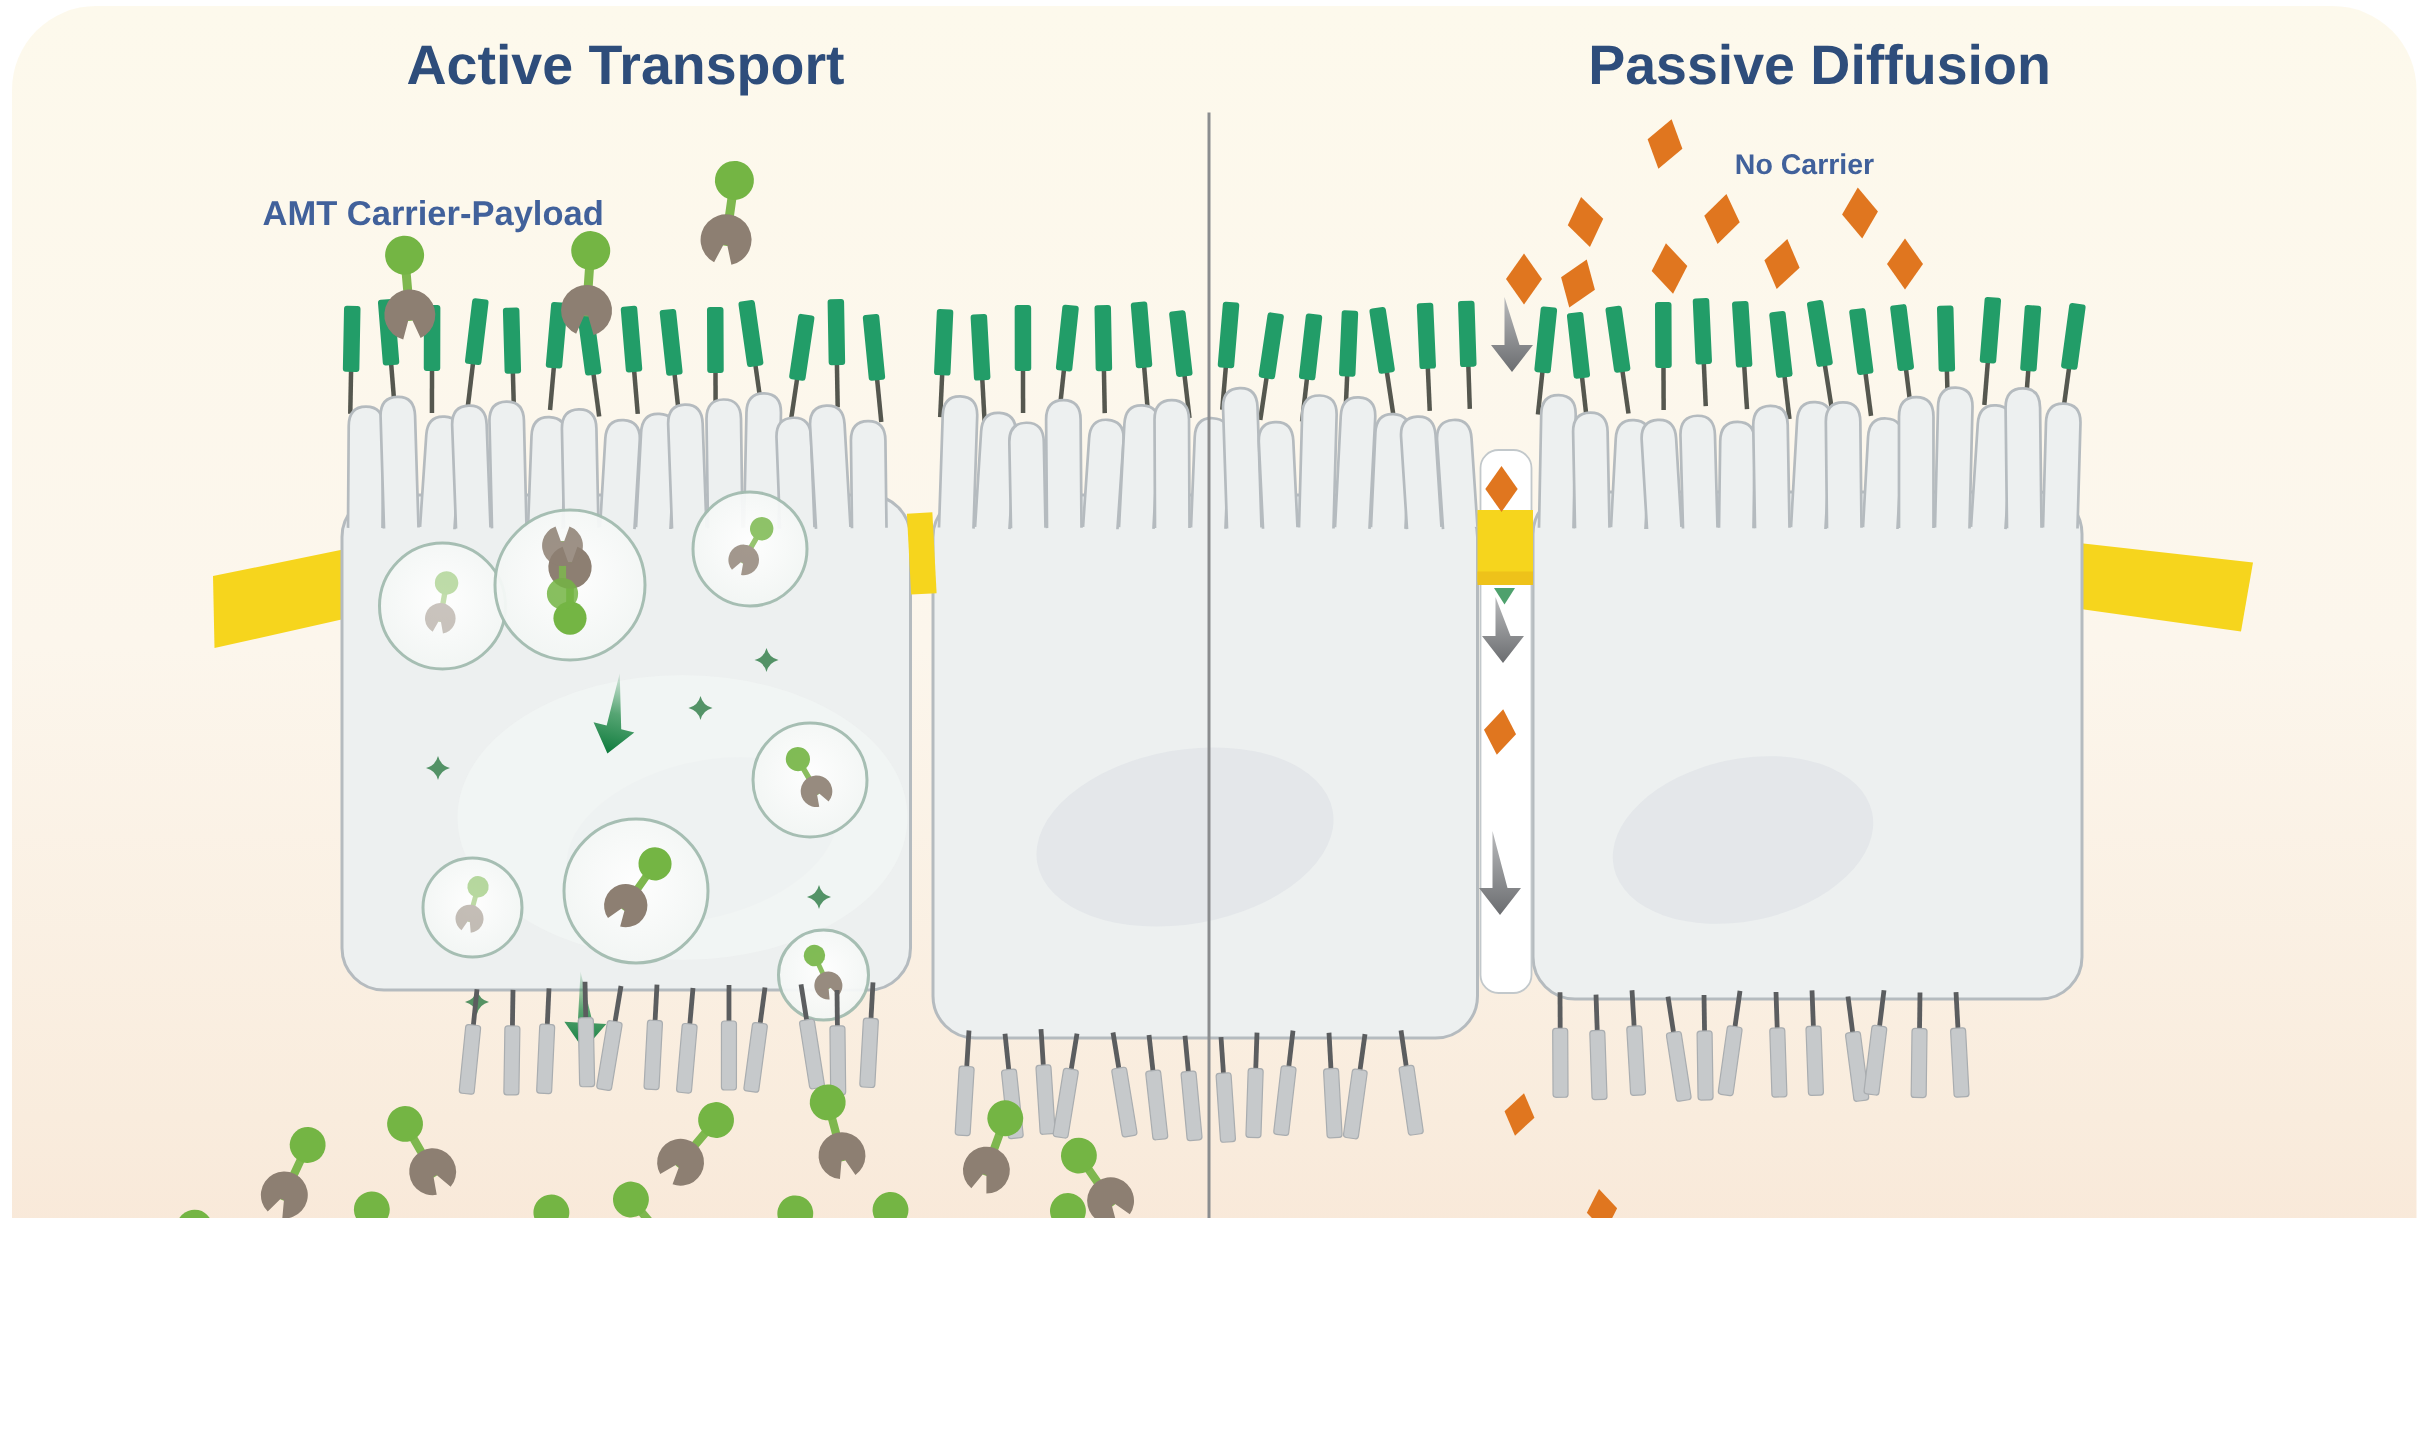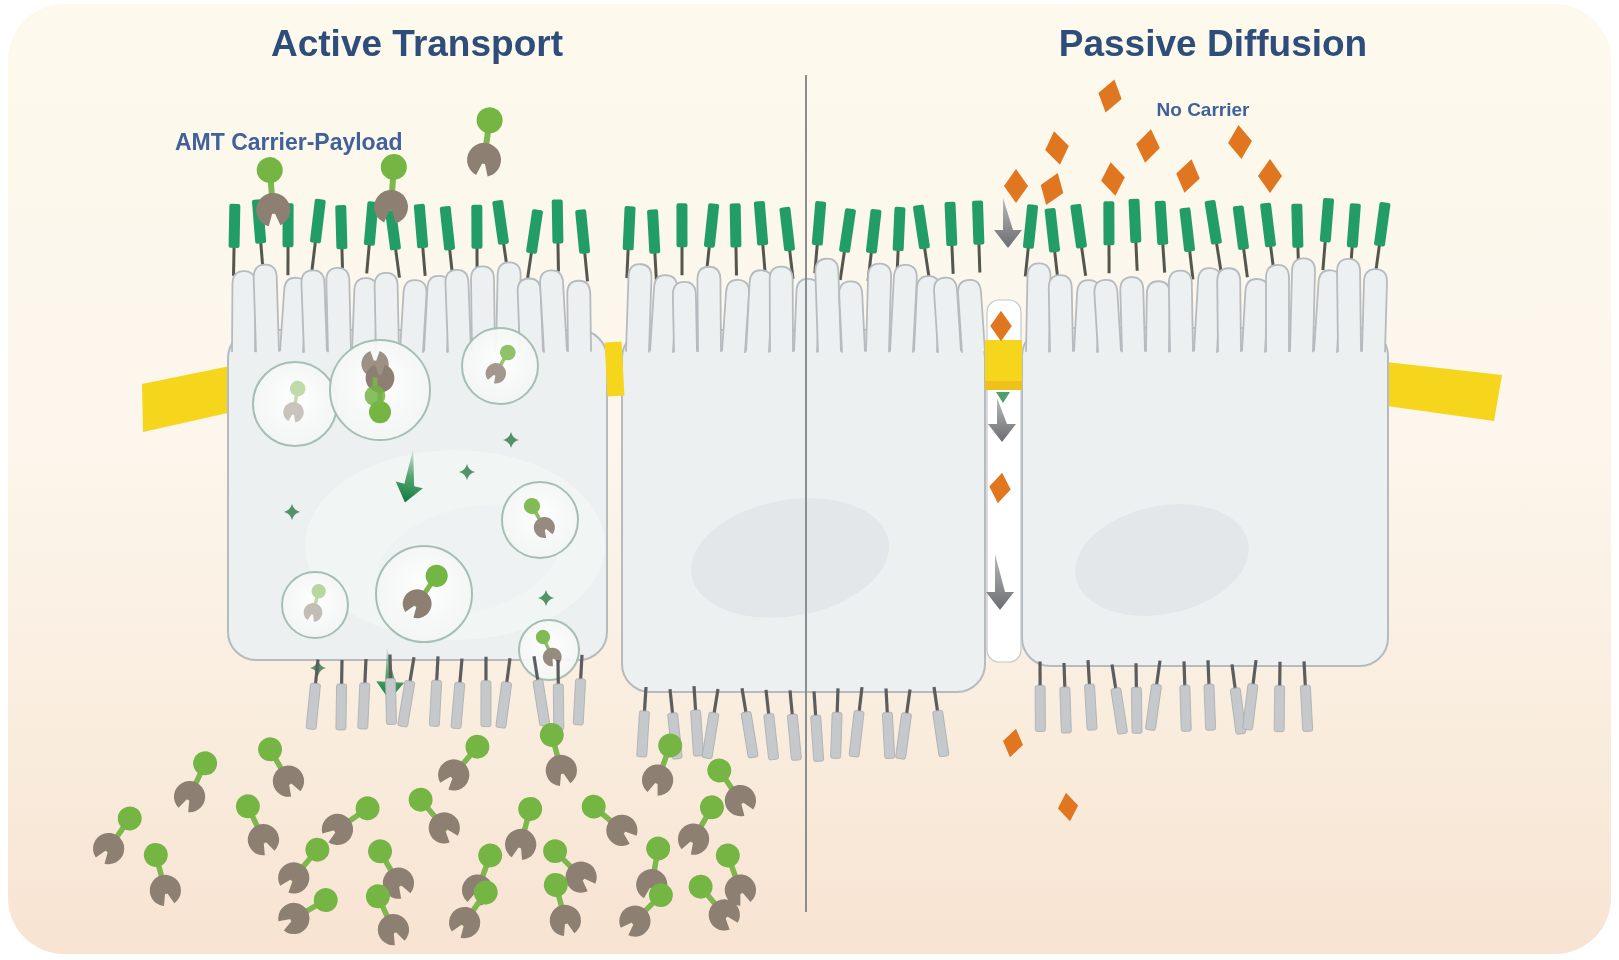--- a/index.html
+++ b/index.html
@@ -1,17 +1,17 @@
 <!DOCTYPE html>
 <html><head>
 <meta charset="utf-8">
 <style>
   html,body{margin:0;padding:0;background:#ffffff;}
   body{font-family:"Liberation Sans",sans-serif;}
-  #stage{width:1619px;height:960px;position:relative;}
+  #stage{width:1619px;height:812px;position:relative;}
   svg{display:block;}
   .title{font-family:"Liberation Sans",sans-serif;font-size:37px;font-weight:700;}
   .sublabel{font-family:"Liberation Sans",sans-serif;font-size:23px;font-weight:600;}
   .sublabel-sm{font-family:"Liberation Sans",sans-serif;font-size:19px;font-weight:600;}
 </style>
 </head>
 <body>
 
 <div id="stage">
 <svg id="scene" width="1619" height="960" viewBox="0 0 1619 960">

